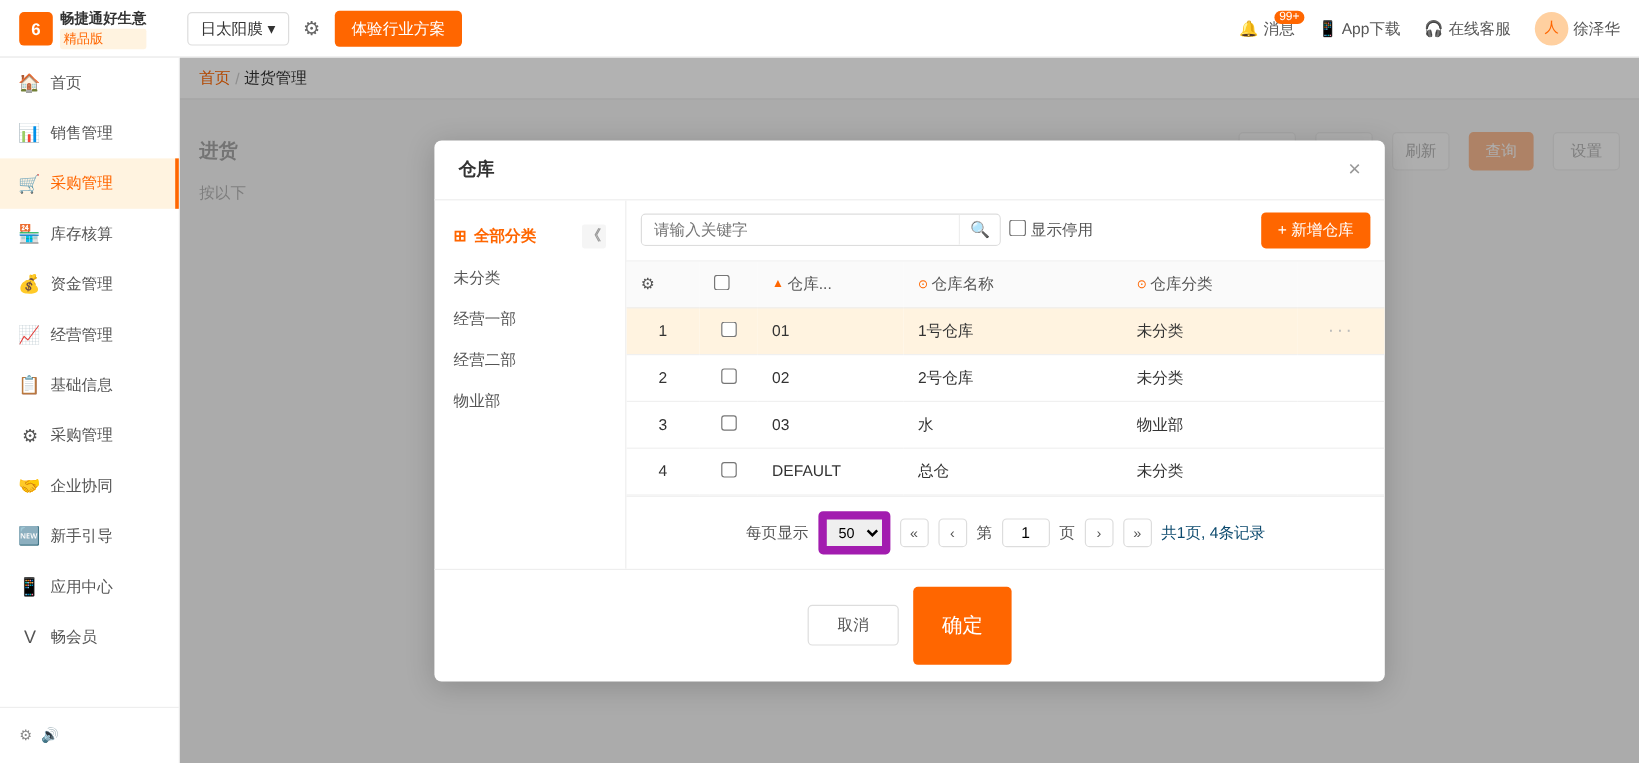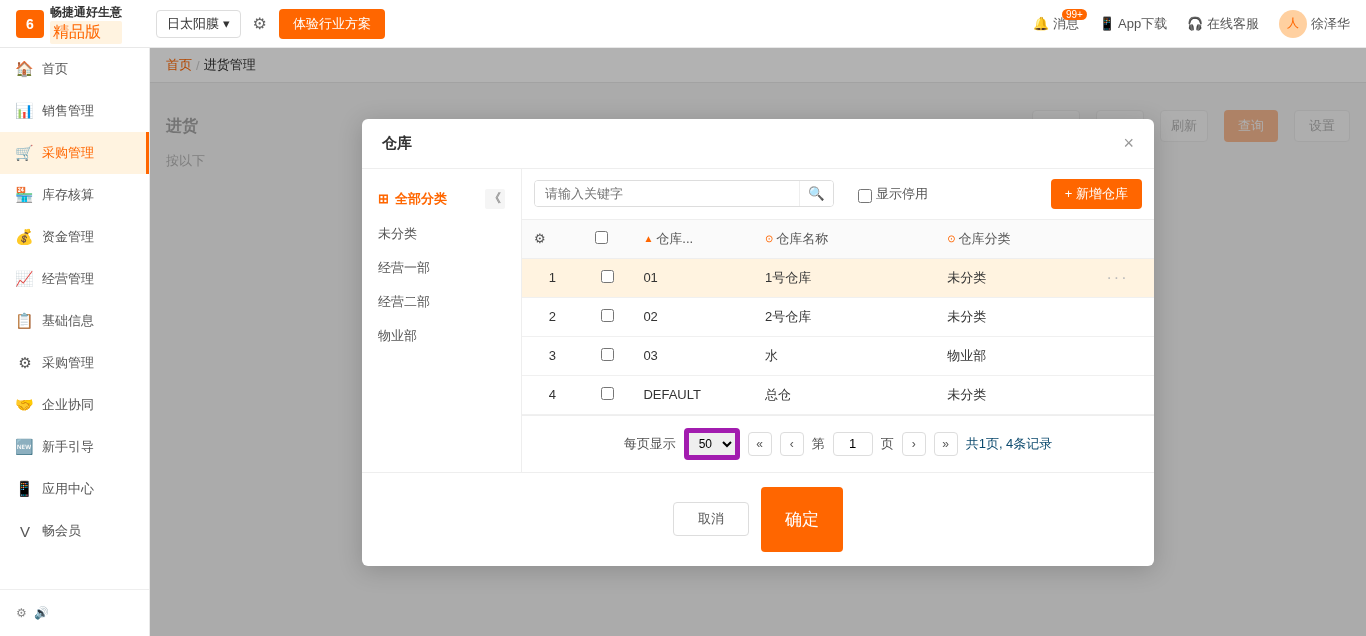--- a/index.html
+++ b/index.html
@@ -2,21 +2,21 @@
 <html><head>
   <meta charset="utf-8">
   <style>
     * { box-sizing: border-box; margin: 0; padding: 0; }
     body { font-family: 'Microsoft YaHei', Arial, sans-serif; font-size: 13px; background: #f0f2f5; overflow: hidden; width: 1366px; height: 636px; }
 
     
     .topbar { height: 48px; background: #fff; display: flex; align-items: center; padding: 0 16px; border-bottom: 1px solid #e8e8e8; position: relative; z-index: 1; }
     .topbar-logo { width: 140px; display: flex; align-items: center; gap: 6px; }
     .logo-icon { width: 28px; height: 28px; background: #f60; border-radius: 4px; display: flex; align-items: center; justify-content: center; color: #fff; font-weight: bold; font-size: 14px; }
-    .logo-badge { font-size: 16px; color: #f60; background: #fff3e0; border-radius: 2px; padding: 1px 3px; }
+    .logo-badge { font-size: 11px; color: #f60; background: #fff3e0; border-radius: 2px; padding: 1px 3px; }
     .topbar-selector { display: flex; align-items: center; gap: 4px; color: #333; font-size: 13px; border: 1px solid #ddd; border-radius: 4px; padding: 4px 10px; cursor: pointer; }
     .topbar-trial { background: #f60; color: #fff; border: none; border-radius: 4px; padding: 6px 14px; font-size: 13px; cursor: pointer; margin-left: 12px; }
     .topbar-gear { color: #666; font-size: 16px; margin-left: 12px; cursor: pointer; }
     .topbar-right { margin-left: auto; display: flex; align-items: center; gap: 20px; color: #555; font-size: 13px; }
     .topbar-badge { position: relative; }
     .badge-count { position: absolute; top: -6px; right: -8px; background: #f60; color: #fff; font-size: 10px; border-radius: 8px; padding: 0 4px; }
     .topbar-user { display: flex; align-items: center; gap: 4px; }
     .user-avatar { width: 28px; height: 28px; background: #ffd0a0; border-radius: 50%; display: flex; align-items: center; justify-content: center; font-size: 12px; color: #f60; }
 
     
@@ -50,46 +50,46 @@
     .dialog-body { display: flex; flex: 1; overflow: hidden; }
 
     
     .cat-panel { width: 160px; border-right: 1px solid #eee; padding: 12px 0; }
     .cat-header { display: flex; align-items: center; gap: 6px; padding: 8px 16px; font-size: 13px; color: #f60; font-weight: bold; cursor: pointer; }
     .cat-collapse-btn { width: 20px; height: 20px; background: #f5f5f5; border-radius: 2px; display: flex; align-items: center; justify-content: center; font-size: 12px; color: #999; cursor: pointer; margin-left: auto; }
     .cat-item { padding: 8px 16px; font-size: 13px; color: #555; cursor: pointer; }
 
     
     .cat-content { flex: 1; display: flex; flex-direction: column; }
-    .cat-toolbar { display: flex; align-items: center; padding: 10px 12px; gap: 24px; border-bottom: 1px solid #eee; }
+    .cat-toolbar { display: flex; align-items: center; padding: 10px 12px; gap: 7px; border-bottom: 1px solid #eee; }
     .search-box { display: flex; align-items: center; border: 1px solid #ddd; border-radius: 4px; overflow: hidden; flex: 1; max-width: 300px; }
     .search-input { border: none; outline: none; padding: 5px 10px; font-size: 13px; flex: 1; }
     .search-btn { background: #fff; border: none; border-left: 1px solid #eee; padding: 5px 8px; cursor: pointer; color: #999; }
-    .show-disabled { display: flex; align-items: flex-end; gap: 4px; font-size: 13px; color: #555; }
+    .show-disabled { display: flex; align-items: flex-start; gap: 4px; font-size: 13px; color: #555; }
     .checkbox { width: 14px; height: 14px; border: 1px solid #ccc; border-radius: 2px; cursor: pointer; }
     .btn-add { background: #f60; color: #fff; border: none; border-radius: 4px; padding: 6px 14px; cursor: pointer; font-size: 13px; margin-left: auto; }
 
     
     .data-table { width: 100%; border-collapse: collapse; font-size: 13px; }
     .data-table th { background: #fafafa; padding: 10px 12px; text-align: left; color: #555; font-weight: normal; border-bottom: 1px solid #eee; white-space: nowrap; }
     .data-table td { padding: 10px 12px; border-bottom: 1px solid #f0f0f0; color: #333; }
     .data-table tr.highlighted td { background: #fff3e0; }
     .table-scroll { flex: 1; overflow-y: auto; }
     .col-num { width: 50px; text-align: center; }
     .col-check { width: 40px; text-align: center; }
     .col-code { width: 100px; }
     .col-name { width: 150px; }
     .col-cat { width: 120px; }
     .col-action { width: 60px; text-align: center; }
     .th-sort { display: flex; align-items: center; gap: 3px; }
     .sort-icon { color: #f60; font-size: 10px; }
 
     
     .pagination { display: flex; align-items: center; justify-content: center; padding: 12px; gap: 8px; border-top: 1px solid #eee; font-size: 13px; color: #555; }
-    .page-size-select { border: 5px solid #a21caf; border-radius: 4px; padding: 3px 6px; font-size: 12px; cursor: pointer; }
+    .page-size-select { border: 7px solid #a21caf; border-radius: 4px; padding: 3px 6px; font-size: 12px; cursor: pointer; }
     .page-btn { width: 24px; height: 24px; border: 1px solid #ddd; border-radius: 4px; background: #fff; display: flex; align-items: center; justify-content: center; cursor: pointer; color: #555; font-size: 12px; }
     .page-input { width: 40px; height: 24px; border: 1px solid #ddd; border-radius: 4px; text-align: center; font-size: 13px; }
     .page-info { color: #0c4a6e; }
 
     
     .dialog-footer { display: flex; align-items: center; justify-content: center; gap: 12px; padding: 14px 20px; border-top: 1px solid #eee; }
     .btn-cancel { background: #fff; color: #555; border: 1px solid #ddd; border-radius: 4px; padding: 7px 24px; cursor: pointer; font-size: 13px; }
     .btn-confirm { background: #f60; color: #fff; border: none; border-radius: 4px; padding: 21px 24px; cursor: pointer; font-size: 17px; }
 
     

